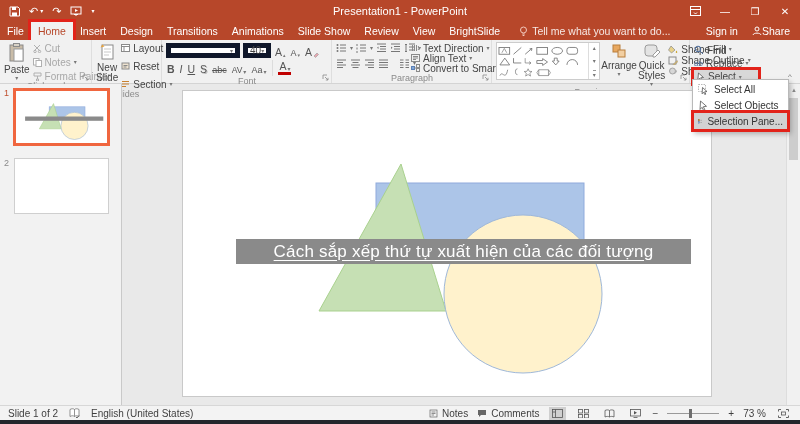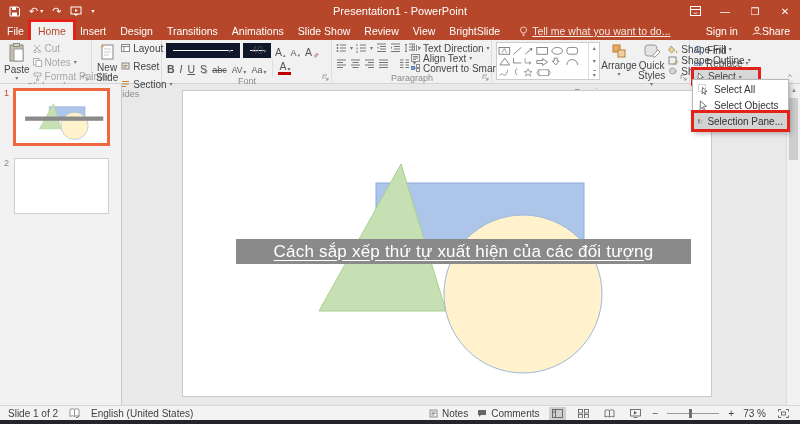--- a/index.html
+++ b/index.html
@@ -16,40 +16,40 @@
   .qat { display:flex; align-items:center; gap:9px; padding-left:9px; z-index:2; }
   .qat-btn { display:flex; align-items:center; gap:2px; font-size:11px; color:#fff; cursor:default; }
   .win-title { position:absolute; left:0; top:0; width:100%; height:22px; display:flex; align-items:center; justify-content:center; font-size:11px; color:#fff; }
   .win-controls { margin-left:auto; display:flex; height:22px; z-index:2; }
   .win-btn { width:30px; height:22px; display:flex; align-items:center; justify-content:center; font-size:10px; color:#fff; }
 
   
   .tabrow { position:absolute; left:0; top:22px; width:800px; height:18px; background:#B7472A; display:flex; align-items:stretch; font-size:10.5px; color:#fff; }
   .tab { padding:0 7px; display:flex; align-items:center; white-space:nowrap; }
   .tab.active { background:#F1F1F1; color:#B7472A; outline:3px solid #E2231A; }
-  .tellme { display:flex; align-items:center; gap:4px; margin-left:12px; color:rgba(255,255,255,.88); white-space:nowrap;text-decoration:underline; }
+  .tellme { display:flex; align-items:center; gap:4px; margin-left:12px; color:rgba(255,255,255,.88); white-space:nowrap; }
   .tabrow-right { margin-left:auto; display:flex; align-items:center; gap:14px; padding-right:10px; white-space:nowrap; }
   .share-btn { display:flex; align-items:center; gap:0; }
 
   
   .ribbon { position:absolute; left:0; top:40px; width:800px; height:44px; background:#F1F1F1; border-bottom:1px solid #D4D4D4; display:flex; font-size:10px; }
   .rgroup { position:relative; display:flex; flex-direction:column; border-right:1px solid #DEDEDE; padding:2px 3px 0 4px; }
   .rgroup-label { height:12px; display:flex; align-items:center; justify-content:center; font-size:9px; color:#8A8A8A; }
   .launcher { position:absolute; right:2px; bottom:2px; }
   .rcontent { flex:1; display:flex; gap:3px; }
   .bigbtn { display:flex; flex-direction:column; align-items:center; justify-content:flex-start; width:34px; text-align:center; line-height:10px; padding-top:1px; }
   .bigbtn .cap { margin-top:2px; }
   .smallcol { display:flex; flex-direction:column; justify-content:space-between; gap:0; padding-top:1px; }
   .smallbtn { display:flex; align-items:center; gap:3px; height:10px; white-space:nowrap; }
   .disabled { color:#A8A8A8; }
   .caret { font-size:6px; color:#777; line-height:1; }
   .caret.w { color:#fff; }
   .fontrows { display:flex; flex-direction:column; gap:2px; padding-top:1px; }
   .frow { display:flex; align-items:center; gap:3px; }
-  .combo { height:15px; background:#fff; border:7px solid #0f172a; display:flex; align-items:center; font-size:10px; padding:0 2px; color:#444; }
+  .combo { height:15px; background:#fff; border:5px solid #0f172a; display:flex; align-items:center; font-size:10px; padding:0 2px; color:#444; }
   .combo .caret { margin-left:auto; }
   .fbtn { display:flex; align-items:flex-end; gap:1px; font-size:10.5px; color:#555; height:14px; padding:0 1px; }
   .fbtn b { font-weight:bold; } .fbtn i { font-style:italic; }
   .u-l { text-decoration:underline; }
   .strike { text-decoration:line-through; font-size:9px; }
   .vdiv { width:1px; height:16px; background:#DCDCDC; margin:0 2px; }
   .gallery { width:104px; height:38px; background:#fff; border:1px solid #CCC; display:flex; }
   .gal-scroll { width:11px; border-left:1px solid #DDD; display:flex; flex-direction:column; align-items:center; justify-content:space-between; padding:1px 0; font-size:6px; color:#777; }
   .stackcol { display:flex; flex-direction:column; gap:1px; padding-top:2px; }
   .editcol { display:flex; flex-direction:column; gap:1px; padding-top:2px; width:66px; }

